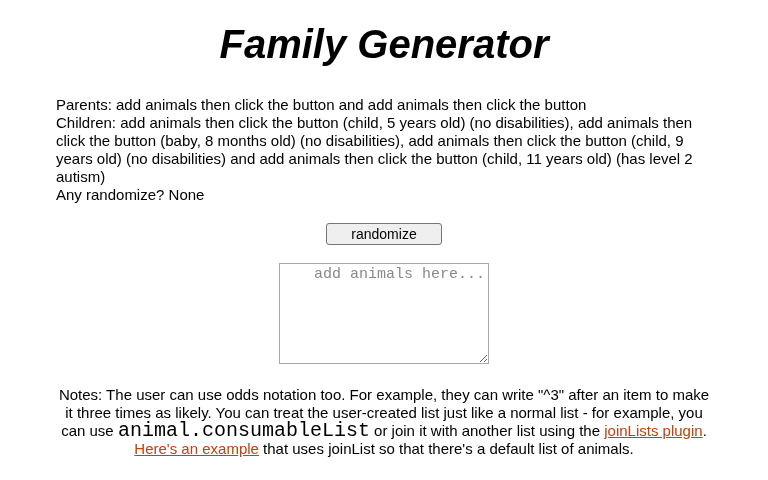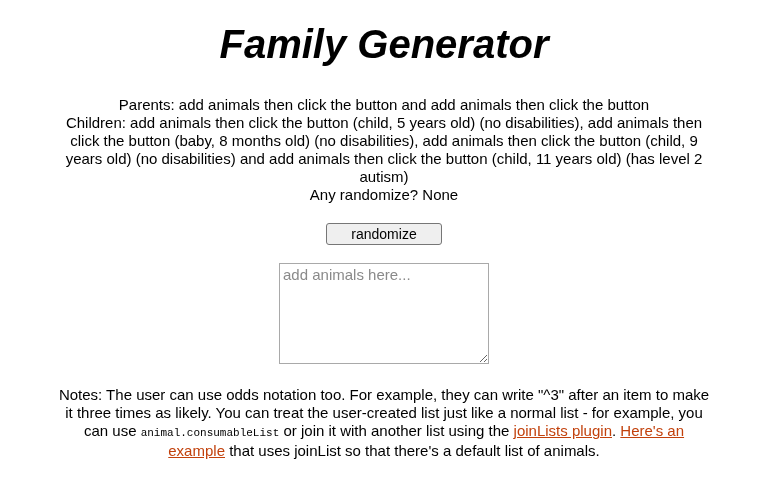--- a/index.html
+++ b/index.html
@@ -27,21 +27,21 @@
     line-height: 1.16;
     margin: 21px 0 0 0;
     letter-spacing: 0px;
     text-align: center;
     font-style: italic;
   }
   .description {
     font-size: 15px;
     line-height: 18px;
     margin: 29px 0 0 0;
-    text-align: center;
+    text-align: left;
   }
   .description .line {
     display: block;
   }
   .button-row {
     margin: 19px 0 0 0;
     text-align: center;
   }
   button.randomize {
     font-family: "Liberation Sans", sans-serif;
@@ -56,45 +56,46 @@
     cursor: pointer;
   }
   .textarea-row {
     margin: 18px 0 0 0;
     text-align: center;
   }
   textarea.animals {
     box-sizing: border-box;
     width: 210px;
     height: 101px;
-    font-family: Liberation Sans, sans-serif;
+    font-family: Liberation Mono, monospace;
     font-size: 15px;
     line-height: 18px;
     color: #000000;
     background: #ffffff;
     border: 1px solid #a9a9a9;
     padding: 2px 3px;
     margin: 0;
     resize: both;
     overflow: auto;
     vertical-align: top;
+    text-align: right;
   }
   textarea.animals::placeholder {
     color: #8a8a8a;
     opacity: 1;
   }
   .notes {
     font-size: 15px;
     line-height: 18px;
     margin: 22px 0 0 0;
     text-align: center;
   }
   code.mono {
     font-family: "Liberation Mono", monospace;
-    font-size: 11px;
+    font-size: 20px;
   }
   a.link {
     color: #c2410c;
     text-decoration: underline;
   }
 </style>
 </head>
 <body>
 
 <div class="page">

